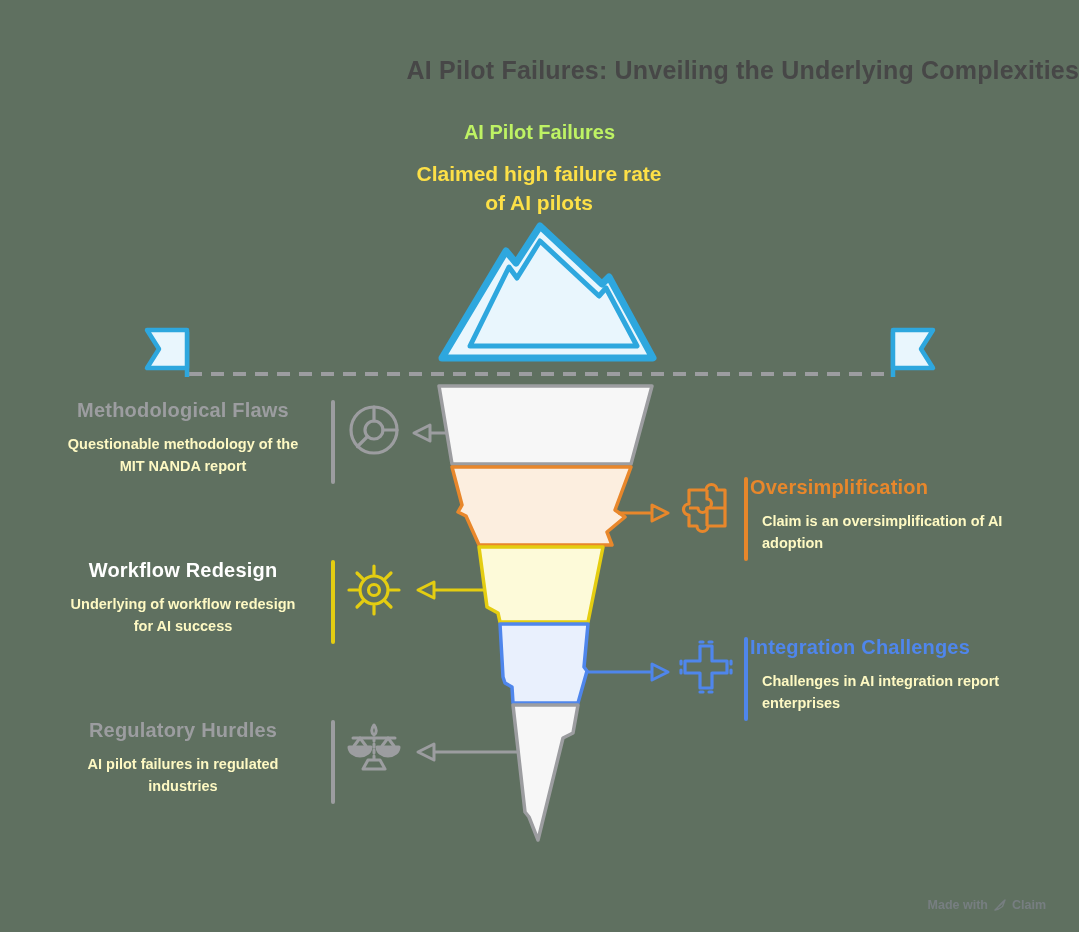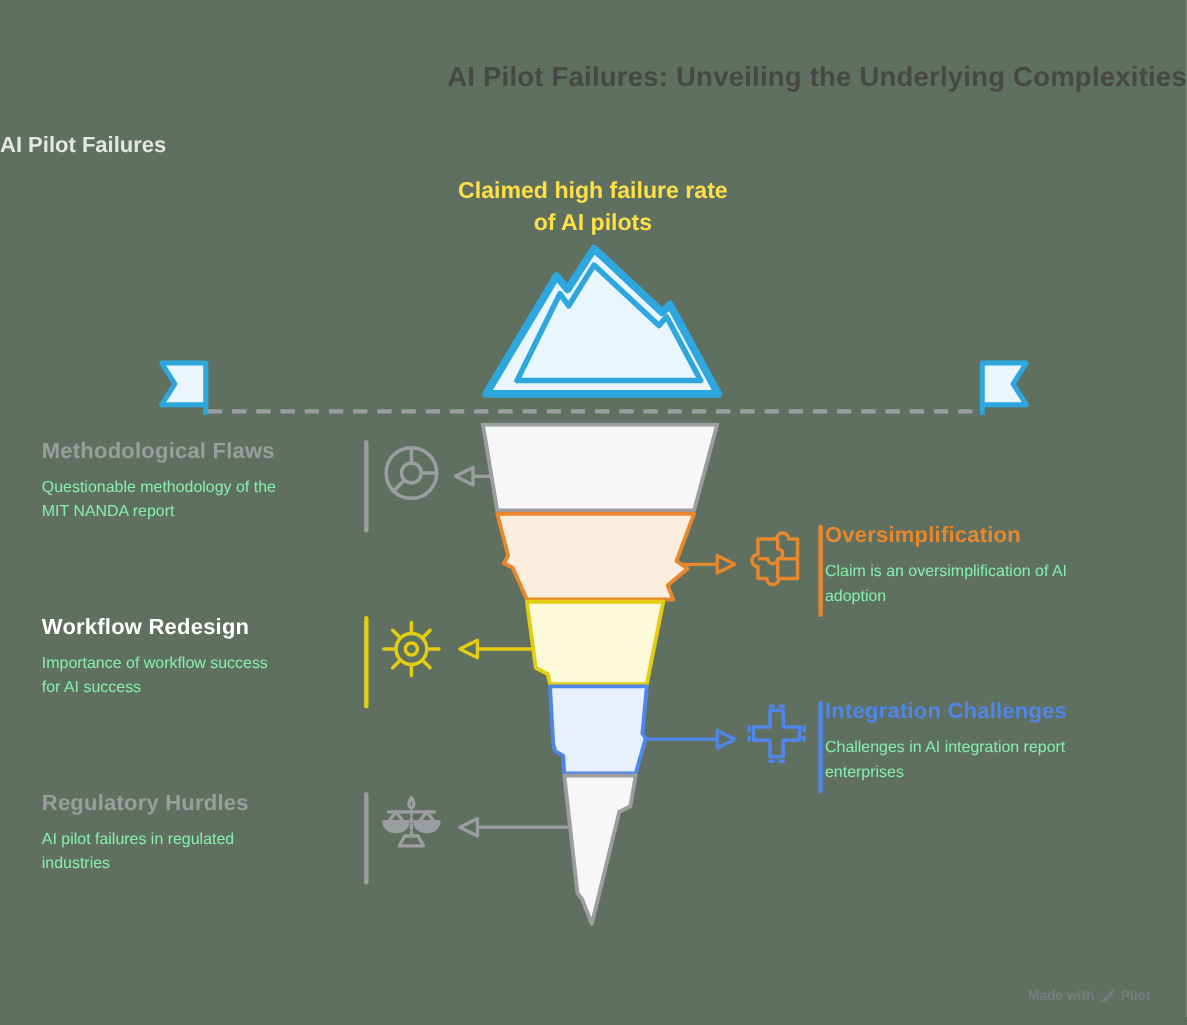--- a/index.html
+++ b/index.html
@@ -11,36 +11,36 @@
     overflow:hidden;
   }
   .main-title{
     position:absolute;top:56px;left:0;width:100%;
     text-align:right;
     font-size:25px;font-weight:700;color:#474747;
     letter-spacing:.2px;
   }
   .root-label{
     position:absolute;top:121px;left:0;width:100%;
-    text-align:left;font-size:20px;font-weight:700;color:#e5e5e5;
+    text-align:center;font-size:20px;font-weight:700;color:#bef264;
   }
   .root-claim{
     position:absolute;top:160px;left:389px;width:300px;
     text-align:center;font-size:21px;font-weight:700;color:#fde047;
     line-height:1.38;white-space:pre-line;
   }
   svg.graphic{position:absolute;top:0;left:0;}
   .section{position:absolute;height:112px;}
   .section.left{width:330px;}
   .section.right{width:362px;}
   .section .sec-text{position:absolute;top:0;}
-  .section.left .sec-text{left:-40px;right:80px;text-align:left;}
+  .section.left .sec-text{left:-40px;right:80px;text-align:center;}
   .section.right .sec-text{left:72px;right:-40px;text-align:left;}
   .sec-text h2{margin:0 0 11px 0;font-size:20px;font-weight:700;letter-spacing:.2px;line-height:1.2;}
-  .sec-text p{margin:0;font-size:14.5px;font-weight:400;color:#86efac;line-height:1.5;white-space:pre-line;}
+  .sec-text p{margin:12px;font-size:14.5px;font-weight:700;color:#fef9c3;line-height:1.5;white-space:pre-line;}
   .sec-bar{position:absolute;top:2px;width:4px;height:84px;border-radius:2px;}
   .section.left .sec-bar{right:73px;}
   .section.right .sec-bar{left:66px;}
   .sec-icon{position:absolute;top:4px;width:56px;height:56px;}
   .section.left .sec-icon{right:6px;}
   .section.right .sec-icon{left:0;}
   .c-gray{color:#9C9DA0;}
   .c-orange{color:#E8872B;}
   .c-yellow{color:#E4CD11;}
   .c-blue{color:#4F86EC;}
@@ -147,21 +147,21 @@
     <div class="sec-text">
       <h2 class="t-orange">Oversimplification</h2>
       <p>Claim is an oversimplification of AI
 adoption</p>
     </div>
   </div>
 
   <div class="section left" style="left:78px;top:558px;">
     <div class="sec-text">
       <h2 class="t-yellow">Workflow Redesign</h2>
-      <p>Importance of workflow success
+      <p>Underlying of workflow redesign
 for AI success</p>
     </div>
     <div class="sec-bar bg-yellow"></div>
     <svg class="sec-icon c-yellow icon-svg" viewBox="0 0 56 56" fill="none" stroke="currentColor" stroke-width="3.2" stroke-linecap="round">
       <circle cx="28" cy="28" r="14"></circle>
       <circle cx="28" cy="28" r="5.5"></circle>
       <line x1="28" y1="12" x2="28" y2="4"></line>
       <line x1="28" y1="44" x2="28" y2="52"></line>
       <line x1="12" y1="28" x2="3" y2="28"></line>
       <line x1="44" y1="28" x2="53" y2="28"></line>
@@ -206,16 +206,16 @@
       <path d="M22,38 H34 L39,47 H17 Z"></path>
     </svg>
   </div>
 
   <div class="watermark">
     <span>Made with</span>
     <svg width="14" height="14" viewBox="0 0 14 14" fill="none" stroke="currentColor" stroke-width="1.4" stroke-linejoin="round">
       <path d="M2,12 L12,2 L9.5,8.5 L5.5,11 Z"></path>
       <line x1="11" y1="3" x2="6" y2="8"></line>
     </svg>
-    <span class="brand">Pilot</span>
+    <span class="brand">Claim</span>
   </div>
 
 </div>
 
 </body></html>

